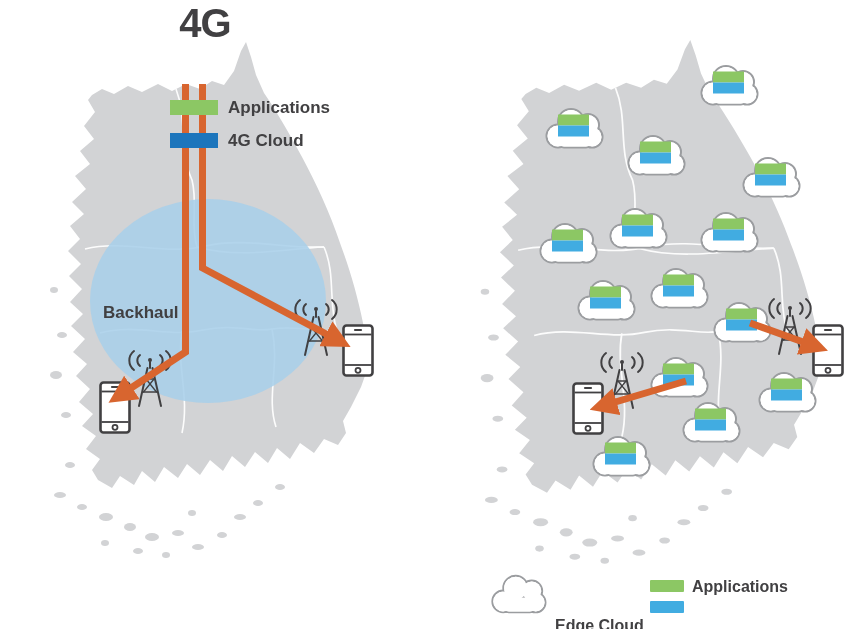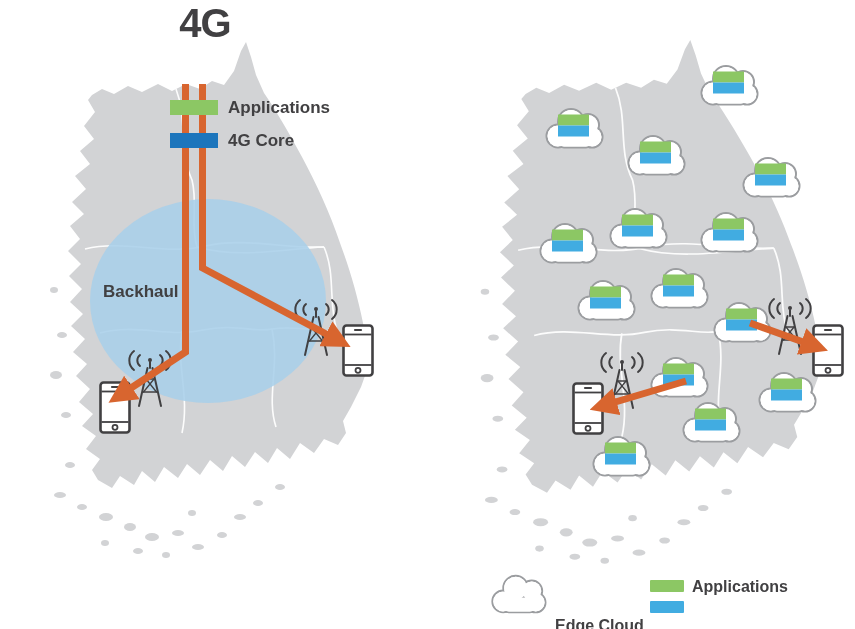--- a/index.html
+++ b/index.html
@@ -181,21 +181,21 @@
       <path d="M686,381 L612,403" marker-end="url(#ah)"></path>
     </g>
 
     <rect x="170" y="100" width="48" height="15" style="fill:var(--green,#8CC764)"></rect>
     <rect x="170" y="133" width="48" height="15" style="fill:var(--blue4g,#1C75BC)"></rect>
 
     <use href="#cloud-plain" transform="translate(489,572) scale(0.95)"></use>
   </svg>
 
   <div class="abs lbl" style="left:228px;top:99px">Applications</div>
-  <div class="abs lbl" style="left:228px;top:132px">4G Core</div>
-  <div class="abs lbl" style="left:103px;top:283px">Backhaul</div>
+  <div class="abs lbl" style="left:228px;top:132px">4G Cloud</div>
+  <div class="abs lbl" style="left:103px;top:304px">Backhaul</div>
 
   <div class="abs legend-lbl" style="left:555px;top:617px">Edge Cloud</div>
   <div class="swatch green" style="left:650px;top:580px"></div>
   <div class="abs legend-lbl" style="left:692px;top:578px">Applications</div>
   <div class="swatch blue" style="left:650px;top:601px"></div>
 
 </div>
 
 </body></html>

